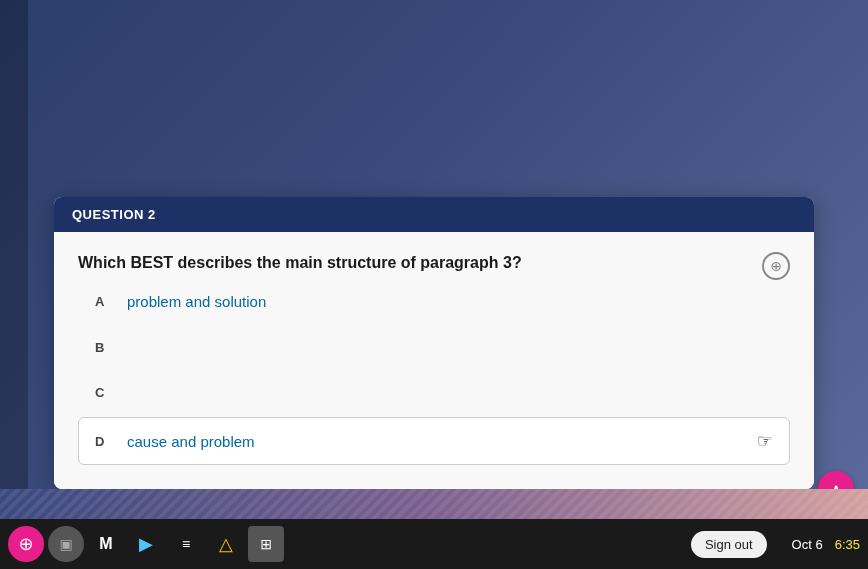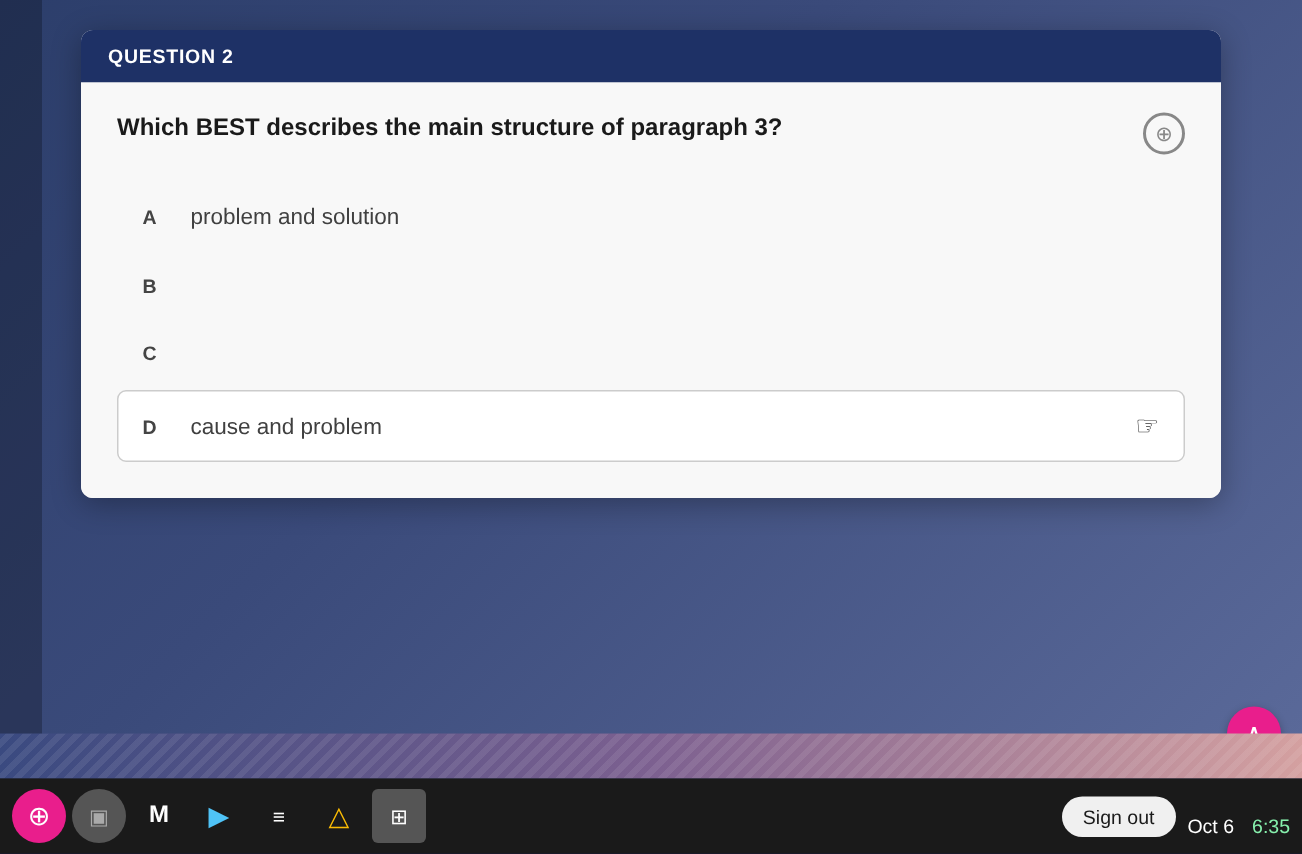--- a/index.html
+++ b/index.html
@@ -22,21 +22,21 @@
     }
 
     
     .content-area {
       position: absolute;
       top: 20px;
       left: 40px;
       right: 40px;
       bottom: 80px;
       display: flex;
-      align-items: flex-start;
+      align-items: flex-end;
       justify-content: center;
     }
 
     .question-card {
       background: #f0f0f0;
       border-radius: 8px;
       overflow: hidden;
       width: 760px;
       box-shadow: 0 4px 20px rgba(0,0,0,0.3);
     }
@@ -52,21 +52,20 @@
 
     .question-body {
       background: #f8f8f8;
       padding: 20px 24px 24px;
     }
 
     .question-text-row {
       display: flex;
       align-items: flex-start;
       justify-content: space-between;
-      margin-bottom: 20px;
     }
 
     .question-text {
       font-size: 16px;
       font-weight: 700;
       color: #1a1a1a;
       max-width: 680px;
       line-height: 1.4;
     }
 
@@ -111,21 +110,21 @@
       font-size: 13px;
       font-weight: 700;
       color: #444;
       width: 20px;
       flex-shrink: 0;
       margin-right: 12px;
     }
 
     .option-text {
       font-size: 15px;
-      color: #404040;
+      color: #0369a1;
     }
 
     
     .taskbar {
       position: absolute;
       bottom: 0; left: 0; right: 0;
       height: 50px;
       background: #1a1a1a;
       display: flex;
       align-items: center;
@@ -159,44 +158,45 @@
     .taskbar-icon.monitor-icon { background: #555; }
     .taskbar-icon.gmail-icon { background: transparent; }
     .taskbar-icon.play-icon { background: transparent; }
     .taskbar-icon.menu-icon { background: transparent; }
     .taskbar-icon.drive-icon { background: transparent; }
     .taskbar-icon.meet-icon { background: #555; border-radius: 4px; }
 
     
     .taskbar-right {
       display: flex;
-      align-items: flex-end;
+      align-items: center;
       gap: 8px;
     }
 
     .sign-out-btn {
       background: #f0f0f0;
       color: #1a1a1a;
       border: none;
       border-radius: 20px;
       padding: 6px 14px;
       font-size: 13px;
       font-weight: 500;
       cursor: pointer;
     }
 
     .date-text {
       color: white;
       font-size: 13px;
       font-weight: 500;
       margin-right: 4px;
+      margin-left: 17px;
     }
 
     .time-text {
-      color: #86efac;
+      color: #fde047;
       font-size: 13px;
       font-weight: 500;
     }
 
     .scroll-up-btn {
       position: absolute;
       right: 14px;
       bottom: 62px;
       width: 36px;
       height: 36px;

